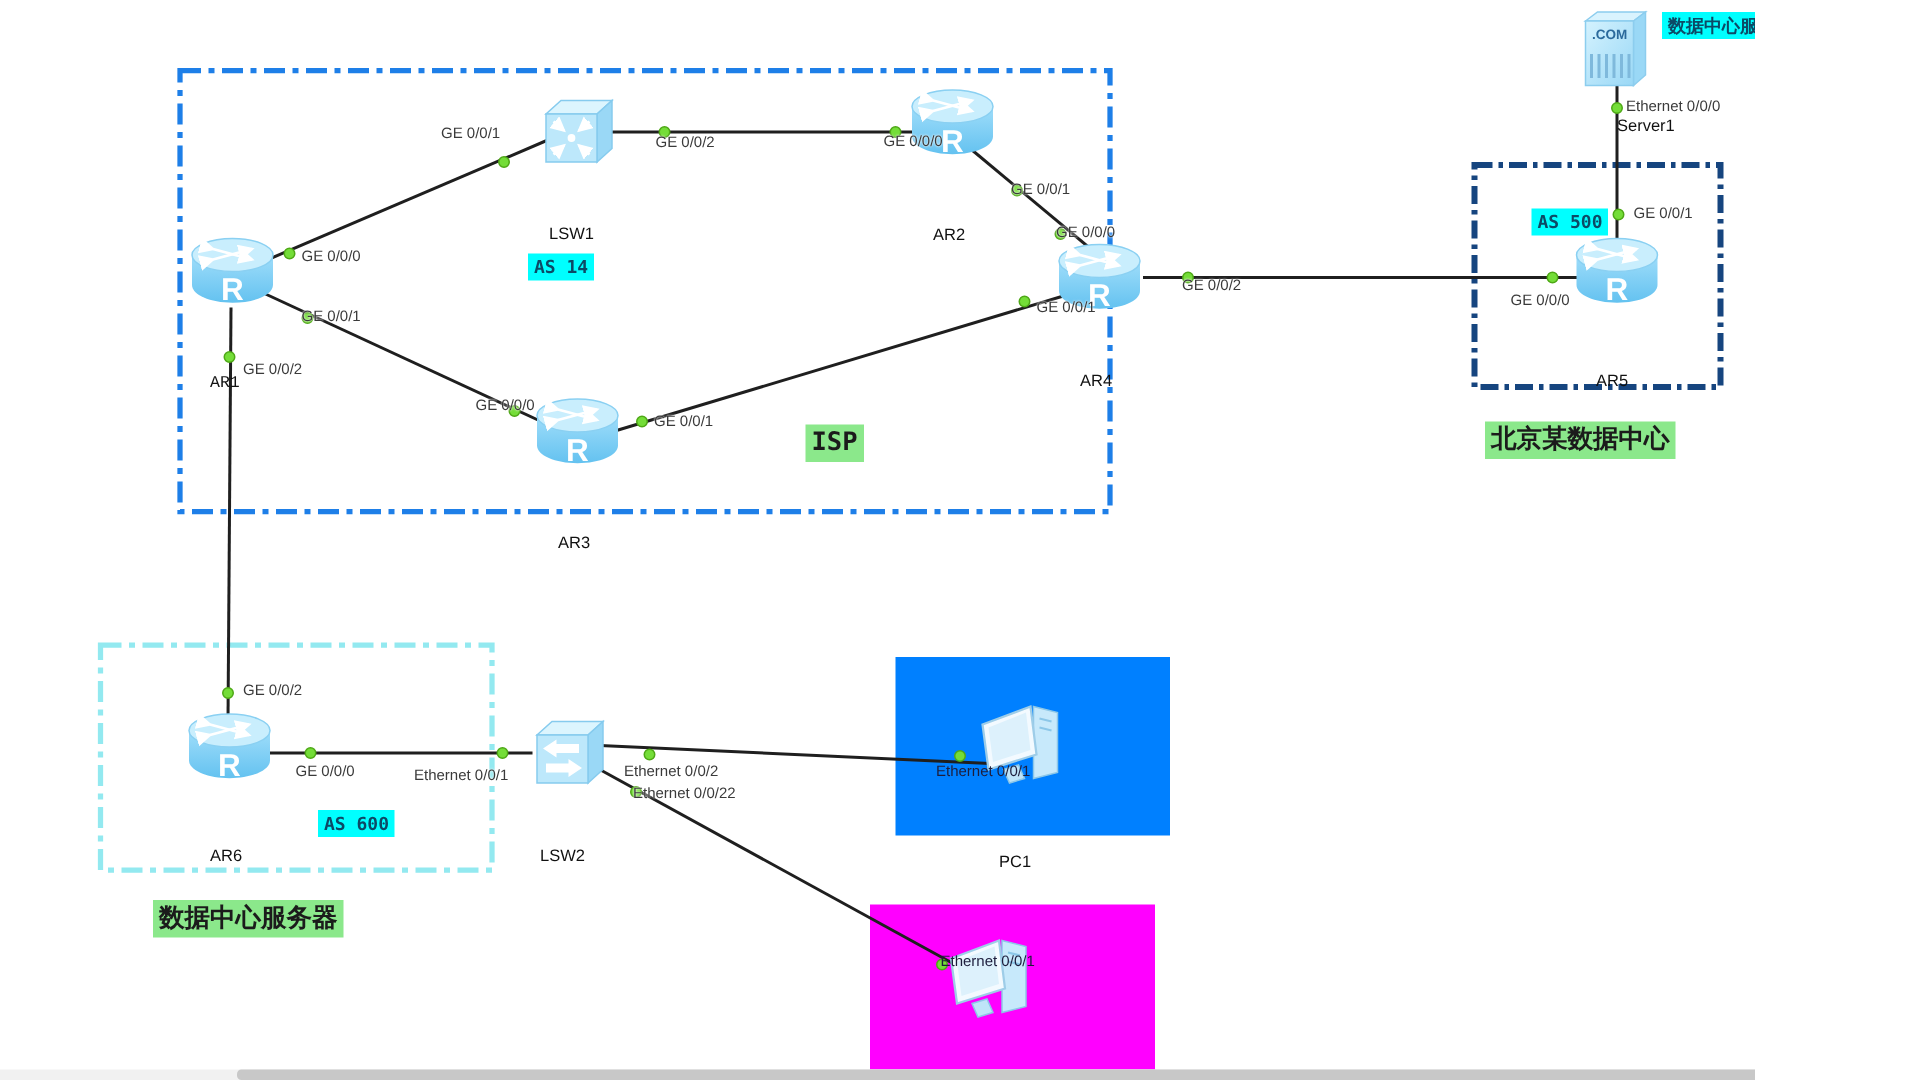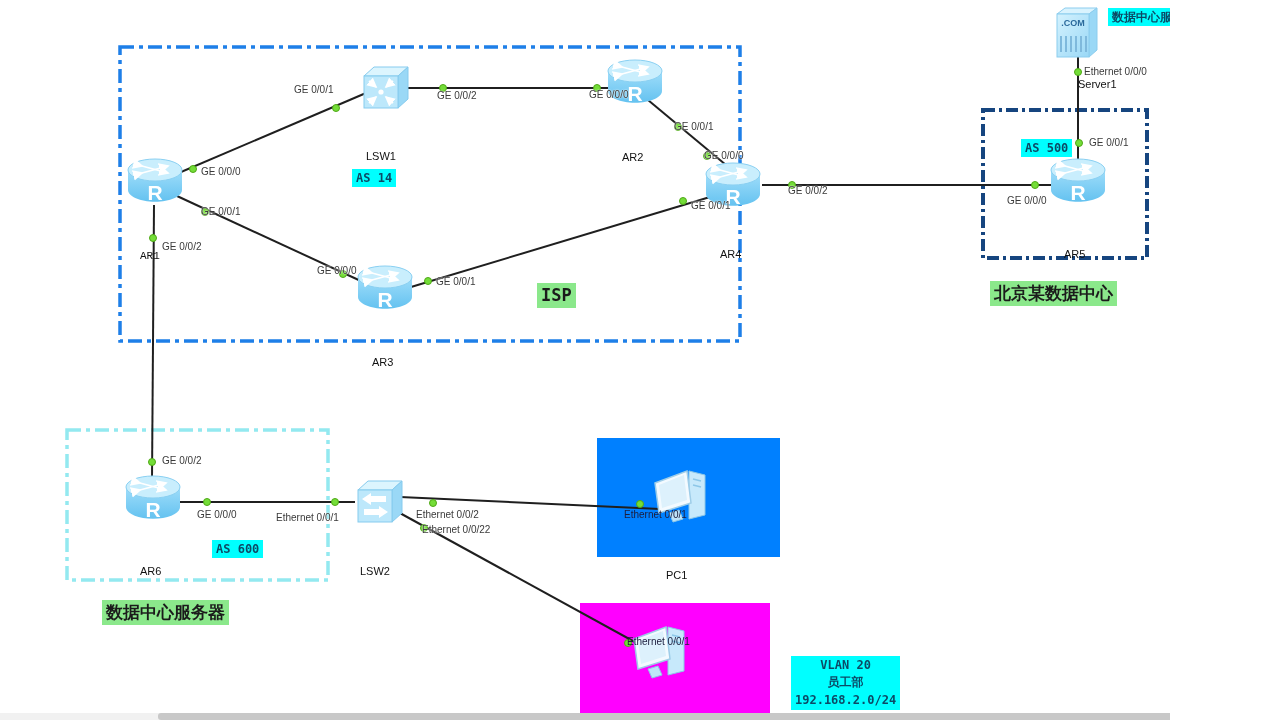--- a/index.html
+++ b/index.html
@@ -266,23 +266,18 @@
   <div class="port ondark" style="left:627px; top:636px;">Ethernet 0/0/1</div>
 
   <div class="ann cyan" style="left:1108px; top:8px;">数据中心服务器</div>
   <div class="ann cyan" style="left:352px;  top:169px;">AS 14</div>
   <div class="ann cyan" style="left:1021px; top:139px;">AS 500</div>
   <div class="ann cyan" style="left:212px;  top:540px;">AS 600</div>
   <div class="ann green" style="left:537px;  top:283px;">ISP</div>
   <div class="ann green" style="left:990px;  top:281px;">北京某数据中心</div>
   <div class="ann green" style="left:102px;  top:600px;">数据中心服务器</div>
 
-  <div class="ann cyan multiline" style="left:791px; top:656px;">
-    <div>VLAN 20</div>
-    <div>员工部</div>
-    <div>192.168.2.0/24</div>
-  </div>
 
   <div class="scroll-track" style="top:713px;">
     <div class="scroll-thumb"></div>
   </div>
 
 </div>
 
 </body></html>

